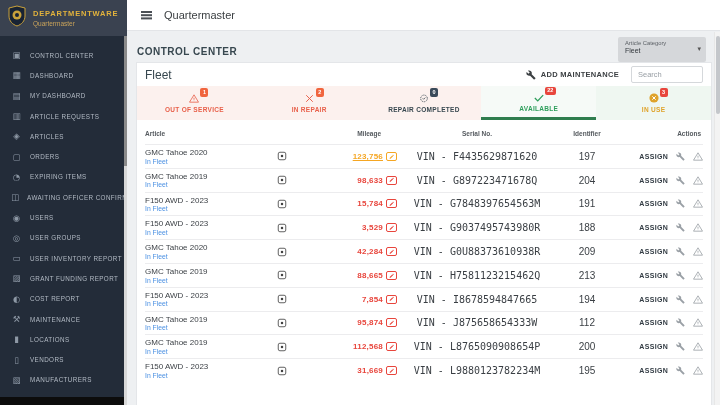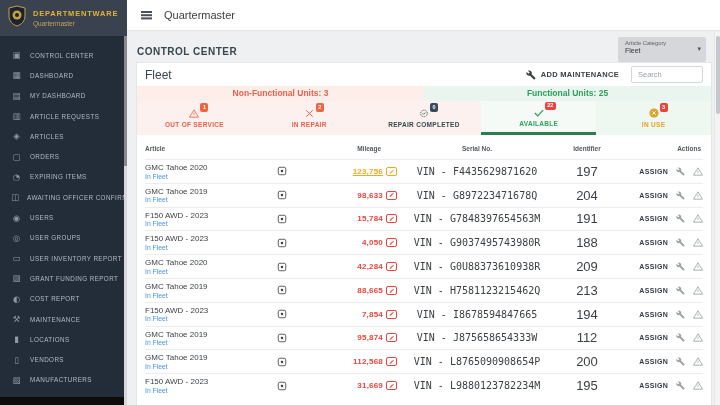--- a/index.html
+++ b/index.html
@@ -63,21 +63,21 @@
   .c-ser { justify-self:center; }
   .c-idn { justify-self:center; }
   .c-act { justify-self:end; padding-right:2px; }
   .trow { height:23.8px; border-top:1px solid #ececee; }
   .a-name { font-size:8px; color:#3a3f44; font-weight:500; line-height:1.2; }
   .a-status { font-size:6.8px; color:#4a90e2; cursor:pointer; }
   .veh { justify-self:center; display:flex; }
   .mileage { justify-self:end; display:flex; align-items:center; gap:3px; font-size:8px; font-weight:bold; letter-spacing:.2px; }
   .chip { width:11px; height:9px; border:1px solid currentColor; border-radius:2px; display:flex; align-items:center; justify-content:center; cursor:pointer; }
   .serial { font-family:"DejaVu Sans Mono",monospace; font-size:10px; color:#3a3f44; justify-self:center; white-space:nowrap; }
-  .ident { font-size:13px; color:#3a3f44; justify-self:center; }
+  .ident { font-size:10px; color:#3a3f44; justify-self:center; }
   .actions { justify-self:end; display:flex; align-items:center; gap:8px; }
   .assign { font-size:7px; font-weight:bold; color:#333c44; letter-spacing:.3px; cursor:pointer; }
   .act-ic { color:#9aa0a6; display:flex; cursor:pointer; }
 
   .pg-scroll { position:absolute; right:0; top:32px; width:6px; bottom:0; background:#f3f3f3; border-left:1px solid #e7e7e7; }
   .pg-thumb { position:absolute; top:4px; left:1px; width:4px; height:78px; background:#c4c7cb; border-radius:2px; }
 </style>
 </head>
 <body>
 
@@ -220,24 +220,20 @@
               <svg width="10" height="10" viewBox="0 0 24 24" fill="#3c4043">
                   <path d="M22.7 19l-9.1-9.1c.9-2.3.4-5-1.5-6.9-2-2-5-2.4-7.4-1.3L9 6 6 9 1.6 4.7C.4 7.1.9 10.1 2.9 12.1c1.9 1.9 4.6 2.4 6.9 1.5l9.1 9.1c.4.4 1 .4 1.4 0l2.3-2.3c.5-.4.5-1.1.1-1.4z"></path>
                 </svg>
             </span>
             <span>ADD MAINTENANCE</span>
           </div>
           <input class="search" type="text" placeholder="Search" style="">
         </div>
       </div>
 
-      <div class="strips">
-        <div class="strip nf">Non-Functional Units: 3</div>
-        <div class="strip f">Functional Units: 25</div>
-      </div>
 
       <div class="tabs" id="tabs">
 
           <div class="tab v-danger g-nf">
             <span class="iconwrap">
               <span class="tico"><svg width="10" height="9" viewBox="0 0 24 22" fill="none" stroke="currentColor" stroke-width="2">
                   <path d="M12 2 1 20h22L12 2z"></path>
                   <path d="M12 9v5"></path>
                   <path d="M12 16.5v.8"></path>
                 </svg></span>
@@ -419,21 +415,21 @@
                 <div class="a-name">F150 AWD - 2023</div>
                 <div class="a-status">In Fleet</div>
               </div>
               <span class="veh">
                 <svg width="10" height="10" viewBox="0 0 24 24" fill="none" stroke="#424242" stroke-width="2">
                   <rect x="3" y="3" width="18" height="18" rx="4"></rect>
                   <circle cx="12" cy="12" r="3" fill="#424242" stroke="none"></circle>
                 </svg>
               </span>
               <div class="mileage" style="color: rgb(232, 69, 60);">
-                <span class="mval">4,050</span>
+                <span class="mval">3,529</span>
                 <span class="chip">
                   <svg width="5.5" height="5.5" viewBox="0 0 24 24" fill="currentColor">
                     <path d="M3 17.25V21h3.75L17.8 9.94l-3.75-3.75L3 17.25zM20.7 7.04c.39-.39.39-1.02 0-1.41l-2.34-2.34a.996.996 0 0 0-1.41 0l-1.83 1.83 3.75 3.75 1.83-1.83z"></path>
                   </svg>
                 </span>
               </div>
               <div class="serial">VIN - G9037495743980R</div>
               <div class="ident">188</div>
               <div class="actions">
                 <span class="assign">ASSIGN</span>

